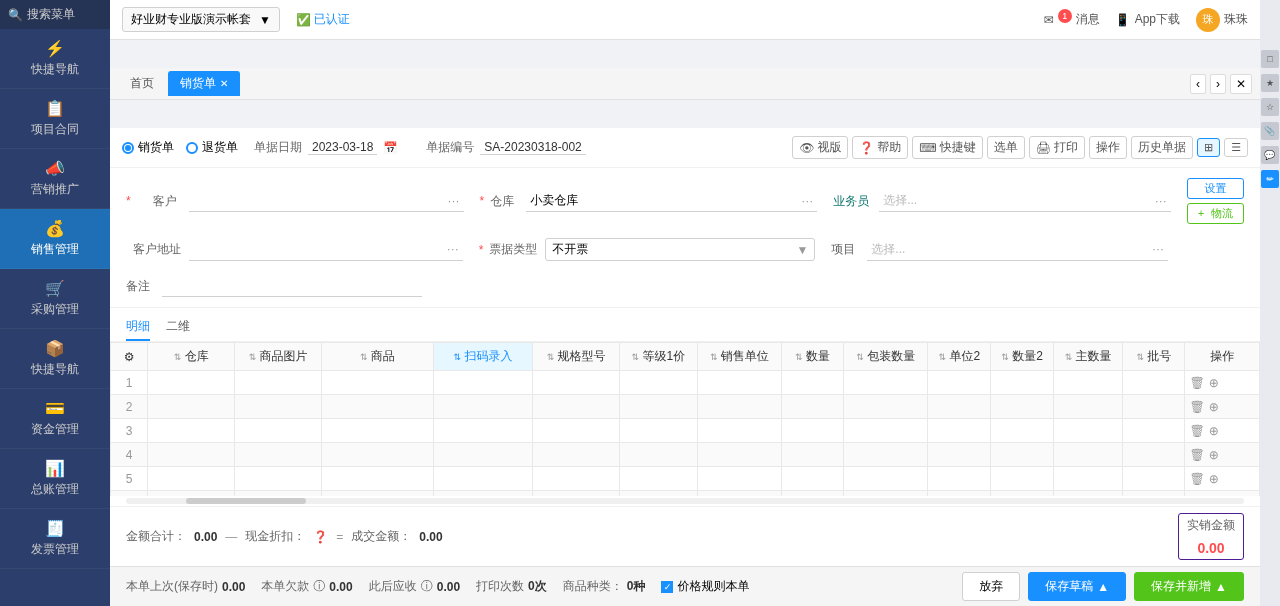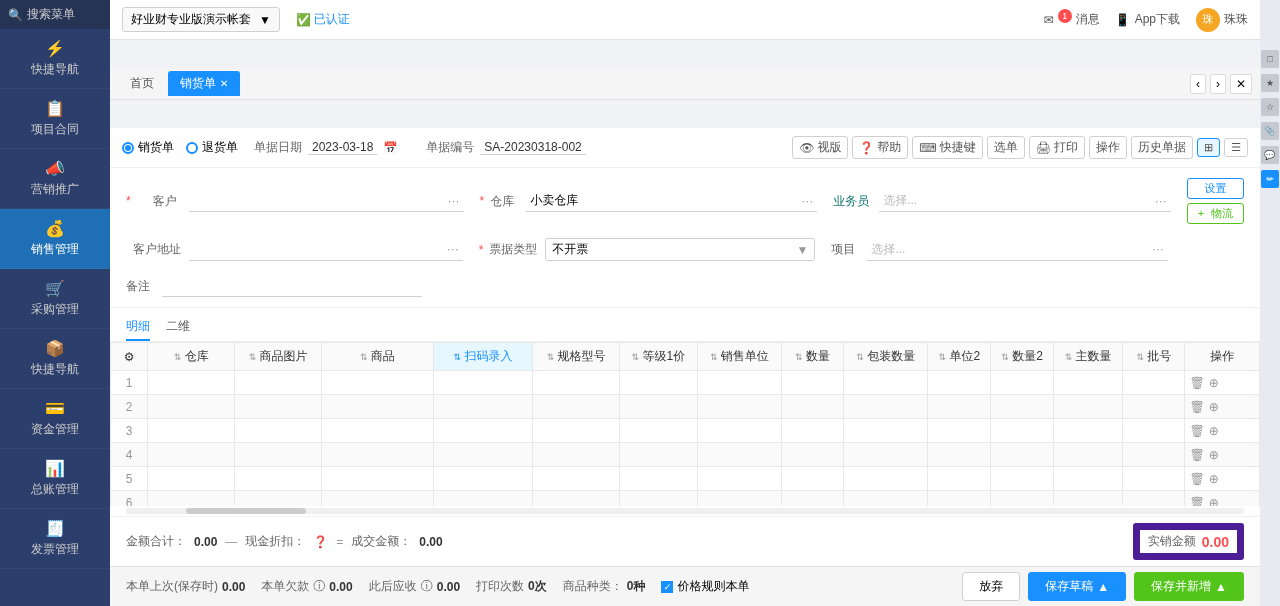--- a/index.html
+++ b/index.html
@@ -60,21 +60,21 @@
     table { width: 100%; border-collapse: collapse; font-size: 11px; }
     table th { background: #fafafa; border: 1px solid #e8e8e8; padding: 5px 4px; text-align: center; white-space: nowrap; color: #333; font-weight: normal; position: relative; }
     table th.highlight { background: #e6f7ff; color: #1890ff; }
     table td { border: 1px solid #e8e8e8; padding: 3px 4px; height: 24px; }
     table tr:nth-child(even) td { background: #fafafa; }
     .settings-col { background: #fafafa; text-align: center; }
 
     
     .bottom-summary { padding: 6px 16px; border-top: 1px solid #f0f0f0; display: flex; align-items: center; gap: 8px; background: #fff; font-size: 12px; }
     .summary-right { margin-left: auto; display: flex; align-items: center; gap: 8px; }
-    .realized-amount { display: flex; align-items: center; gap: 6px; border: 7px solid #4c1d95; padding: 3px 8px; border-radius: 3px; }
+    .realized-amount { display: flex; align-items: center; gap: 6px; border: 1px solid #4c1d95; padding: 3px 8px; border-radius: 3px; flex-direction: column; }
 
     
     .footer-bar { height: 40px; background: #f5f5f5; border-top: 1px solid #e0e0e0; display: flex; align-items: center; padding: 0 16px; gap: 16px; }
     .footer-info { display: flex; align-items: center; gap: 4px; color: #666; }
     .footer-info strong { color: #333; }
     .footer-right { margin-left: auto; display: flex; align-items: center; gap: 8px; }
     .btn { padding: 5px 16px; border-radius: 3px; cursor: pointer; font-size: 12px; border: 1px solid #d0d0d0; background: #fff; }
     .btn-primary { background: #1890ff; color: #fff; border-color: #1890ff; display: flex; align-items: center; gap: 4px; }
     .btn-success { background: #52c41a; color: #fff; border-color: #52c41a; display: flex; align-items: center; gap: 4px; }
     .checkbox-item { display: flex; align-items: center; gap: 4px; }

